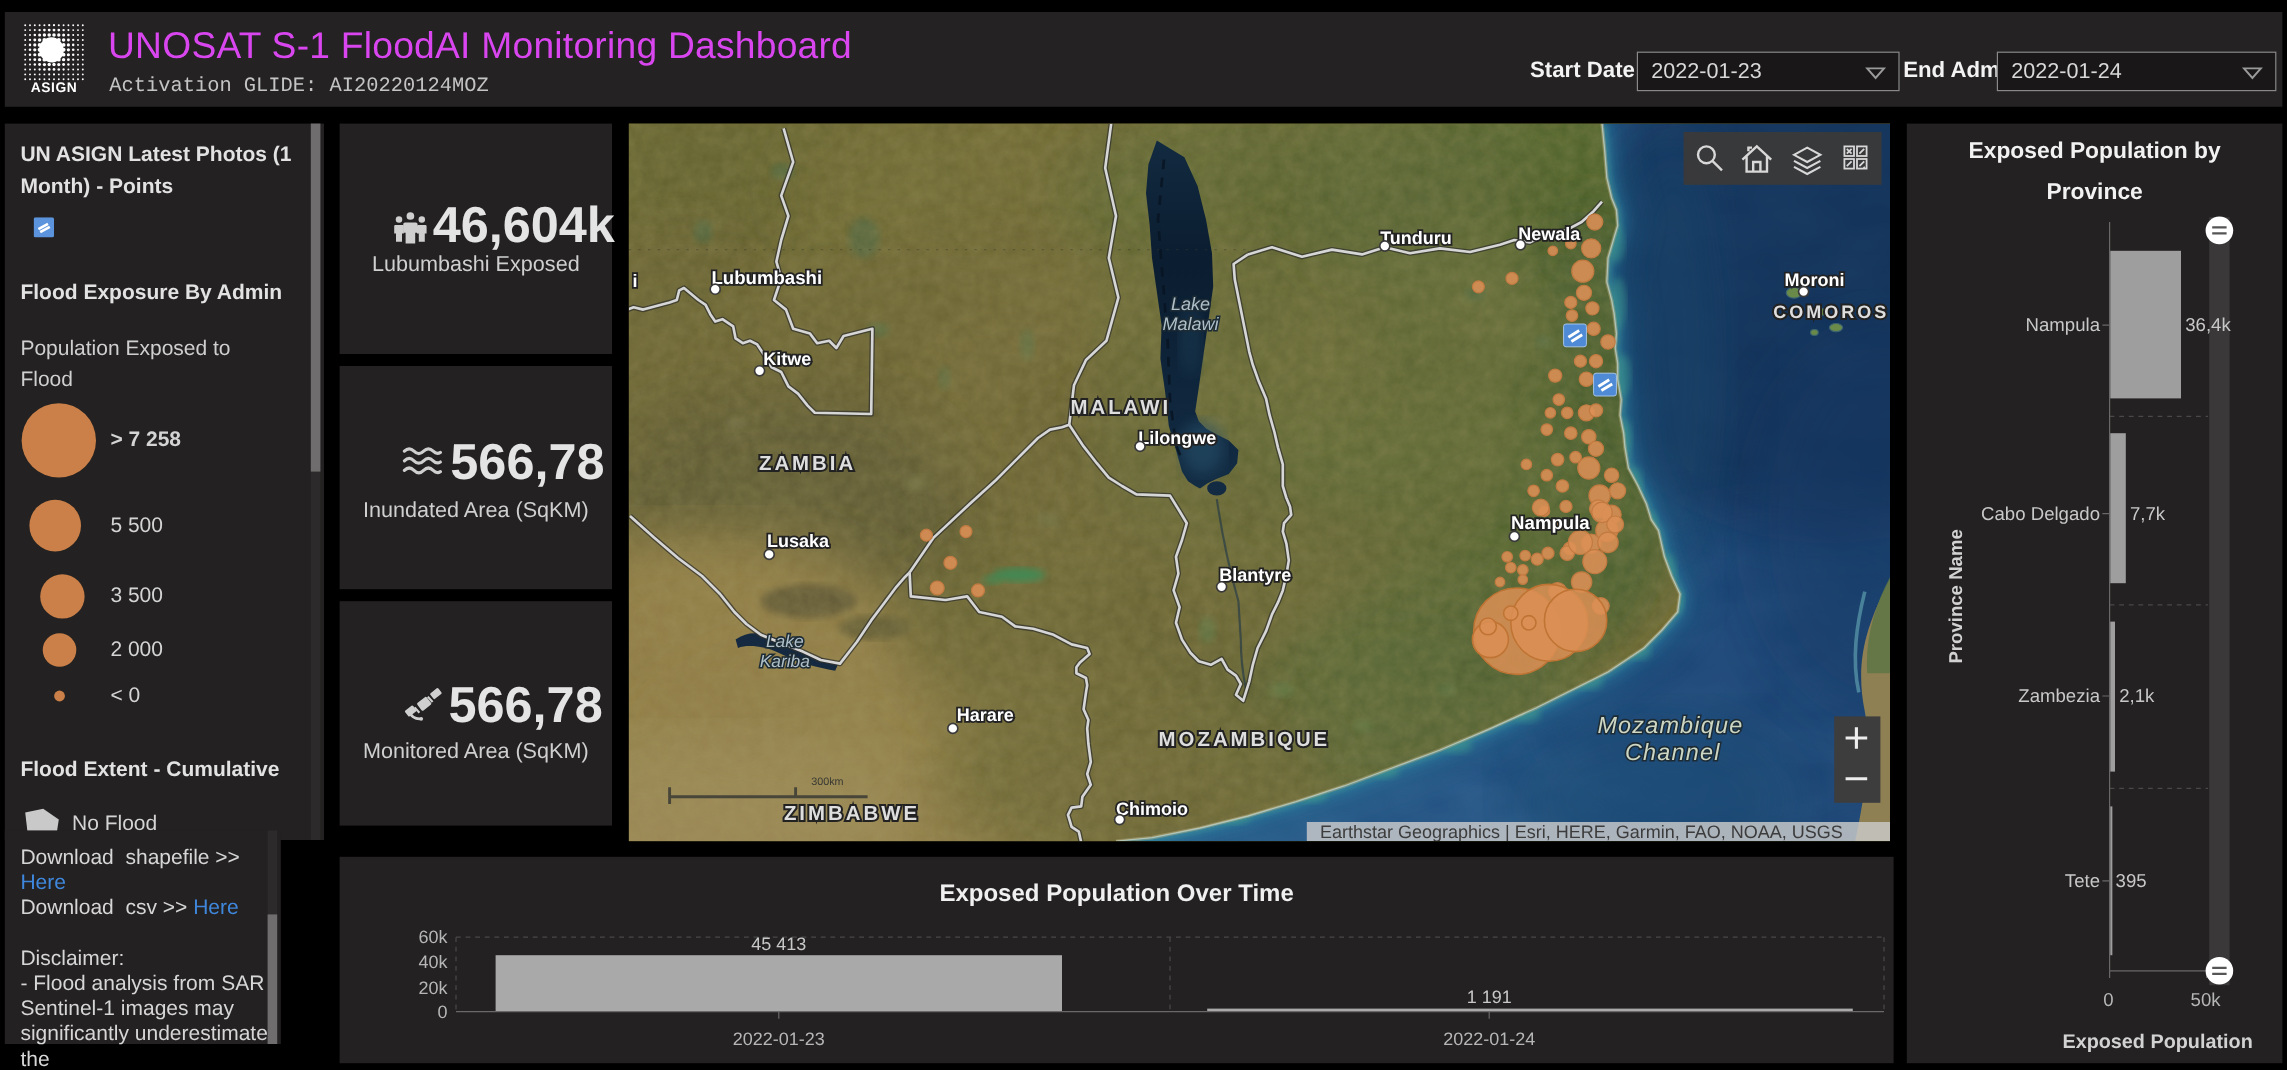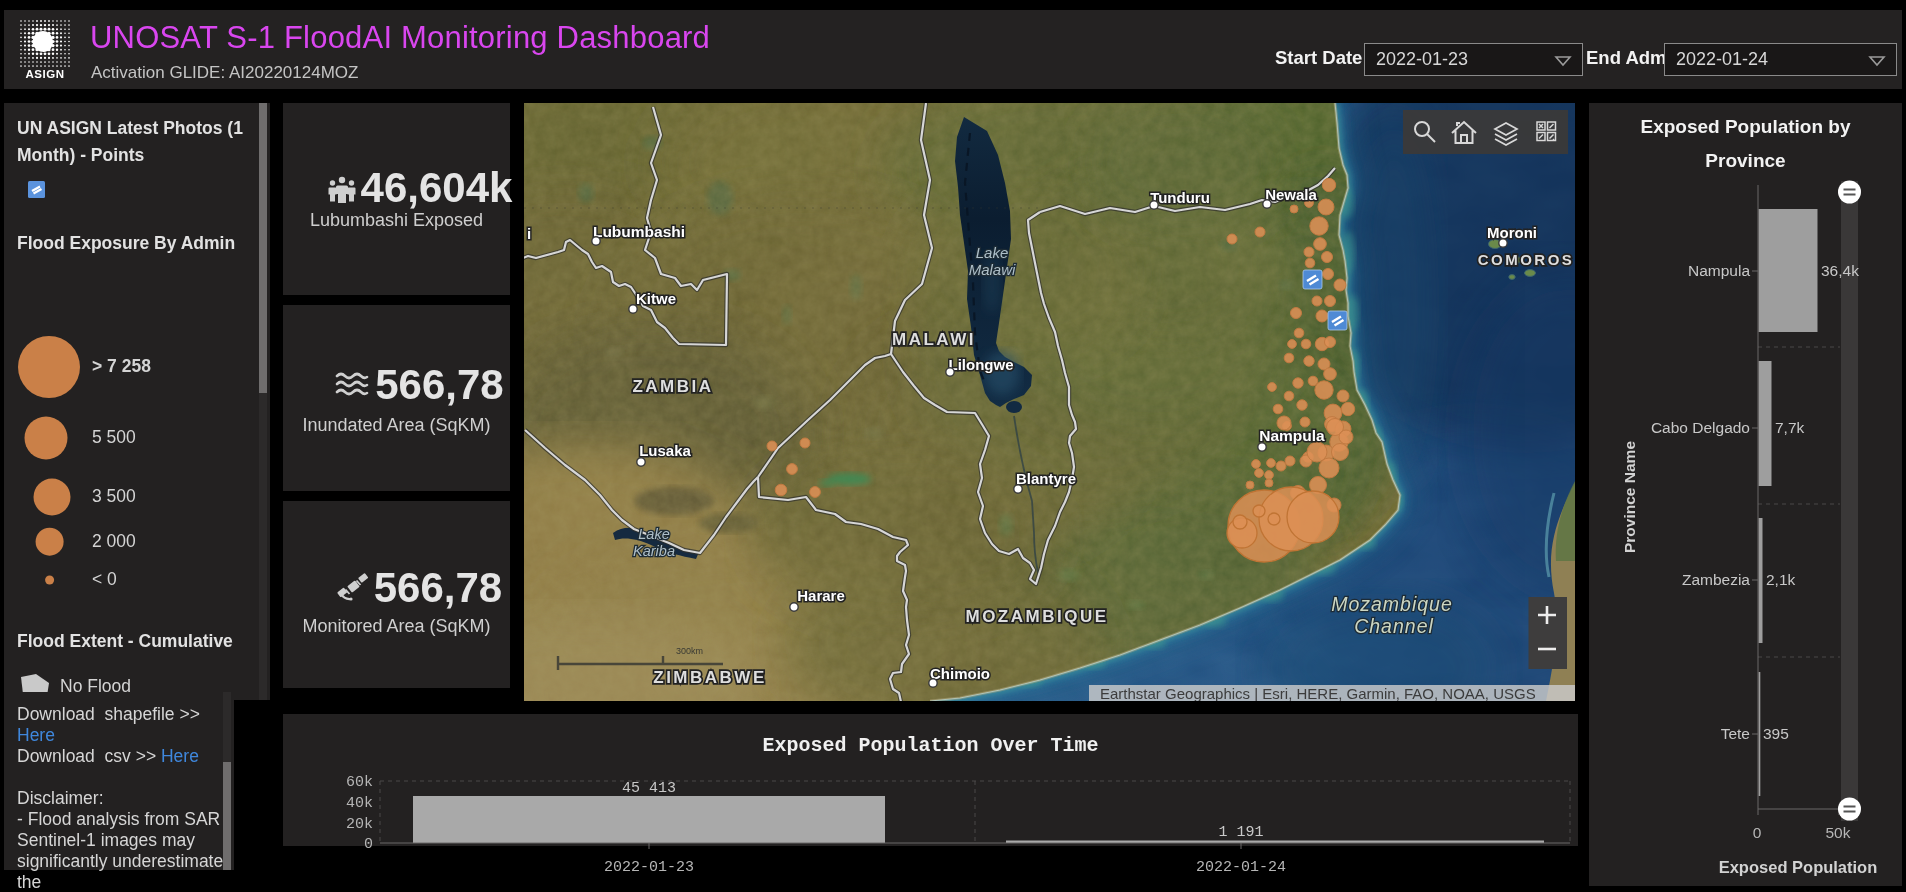--- a/index.html
+++ b/index.html
@@ -6,38 +6,38 @@
   html,body { width:1906px; height:892px; background:#000; overflow:hidden;
     font-family:"Liberation Sans", sans-serif; }
   .abs { position:absolute; }
   .panel { position:absolute; background:#232121; }
   
   #header { position:absolute; left:4px; top:10px; width:1898px; height:79px; background:#242222; }
   #logo { position:absolute; left:13px; top:8px; width:56px; height:63px; }
   #logo .lbl { position:absolute; left:0; top:50px; width:56px; text-align:center;
       color:#fff; font-size:11.5px; font-weight:bold; letter-spacing:0.5px; }
   #title { position:absolute; left:86px; top:10px; color:#d946ef; font-size:31px; font-weight:400; letter-spacing:0.2px;}
-  #subtitle { position:absolute; left:87px; top:53px; color:#c4c4c4; font-size:17px; }
+  #subtitle { position:absolute; left:87px; top:53px; color:#c4c4c4; font-size:17px;font-family:Liberation Mono, monospace; }
   .datelbl { position:absolute; top:37px; color:#f3f3f3; font-size:18.5px; font-weight:bold; }
   .datebox { position:absolute; top:33px; height:33px; background:#191717; border:1px solid #8a8a8a;
       color:#d8d8d8; font-size:18px; line-height:31px; padding-left:11px; }
   .datebox .tri { position:absolute; right:10px; top:11px; }
   
   #lp1 { left:4px; top:103px; width:266px; height:597px; }
   #lp2 { left:4px; top:692px; width:230px; height:178px; }
   .sbtrack { position:absolute; right:3px; width:8px; background:#2c2a2a; }
   .sbthumb { position:absolute; right:3px; width:8px; background:#6f6d6d; }
   #lp1 .txt, #lp2 .txt { color:#e2e2e2; }
   
   .card { position:absolute; left:283px; width:227px; background:#232121; color:#dcdcdc; }
   .cardrow { position:absolute; width:100%; text-align:center;margin-left:23px; }
   .bigval { font-size:42px; font-weight:600; color:#e4e4e4; letter-spacing:0px; }
   .cardlab { position:absolute; width:100%; text-align:center; font-size:18px; color:#cfcfcf; }
   
-  #bchart { left:283px; top:714px; width:1295px; height:132px;font-family:Liberation Mono, monospace; }
+  #bchart { left:283px; top:714px; width:1295px; height:172px; }
   
   #rp { left:1589px; top:103px; width:313px; height:783px; }
 </style>
 </head>
 <body>
 
 <div id="header">
   <div id="logo">
       <svg width="56" height="50" viewBox="0 0 56 50" style="position:absolute;left:0;top:0;">
         <g fill="#fff">
@@ -218,20 +218,21 @@
   </div>
 </div>
 
 <div id="lp1" class="panel">
   <div class="abs txt" style="left:13px; top:12px; width:230px; font-size:17.5px; font-weight:bold; line-height:27px;">UN ASIGN Latest Photos (1 Month) - Points</div>
   <svg class="abs" style="left:24px; top:78px;" width="17" height="17" viewBox="0 0 17 17">
     <rect width="17" height="17" rx="1.5" fill="#5b93dd"></rect>
     <path d="M4 10 L12 5.5 M5.5 12.5 L13.5 8" stroke="#fff" stroke-width="2.2"></path>
   </svg>
   <div class="abs txt" style="left:13px; top:130px; font-size:17.5px; font-weight:bold;">Flood Exposure By Admin</div>
+  <div class="abs" style="left:13px; top:174px; width:220px; font-size:17.5px; color:#cfcfcf; line-height:26px;">Population Exposed to Flood</div>
   <svg class="abs" style="left:0px; top:228px;" width="240" height="380" viewBox="0 0 240 380">
     <circle cx="45" cy="36" r="31" fill="#ca8048"></circle>
     <circle cx="42" cy="107" r="21.5" fill="#ca8048"></circle>
     <circle cx="48" cy="166" r="18.5" fill="#ca8048"></circle>
     <circle cx="45.6" cy="210.7" r="14" fill="#ca8048"></circle>
     <circle cx="45.6" cy="249" r="4.5" fill="#ca8048"></circle>
   </svg>
   <div class="abs" style="left:88px; top:253px; font-size:17.5px; color:#d4d4d4;font-weight:bold;">&gt; 7 258</div>
   <div class="abs" style="left:88px; top:324px; font-size:17.5px; color:#d4d4d4;">5 500</div>
   <div class="abs" style="left:88px; top:383px; font-size:17.5px; color:#d4d4d4;">3 500</div>

